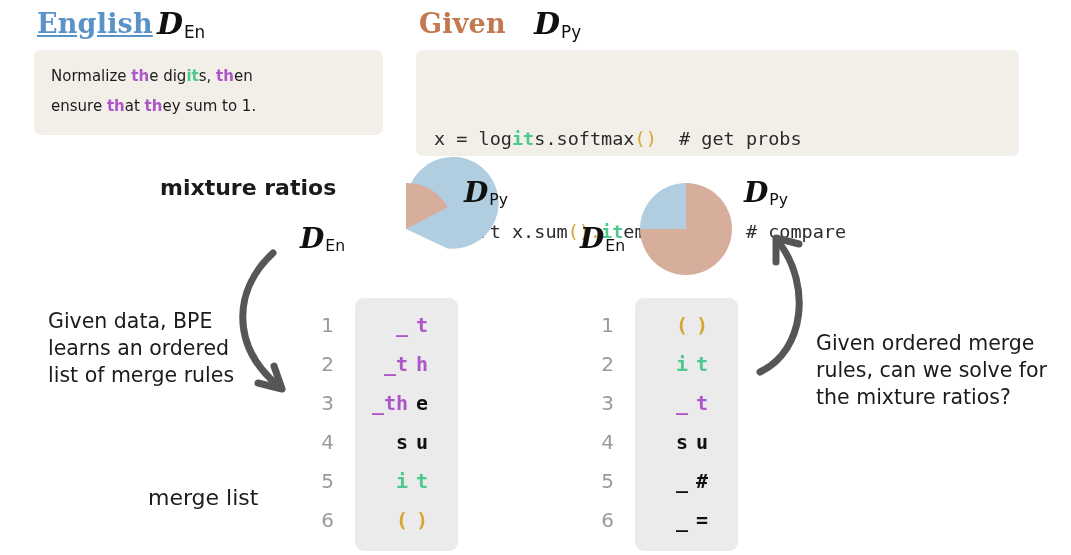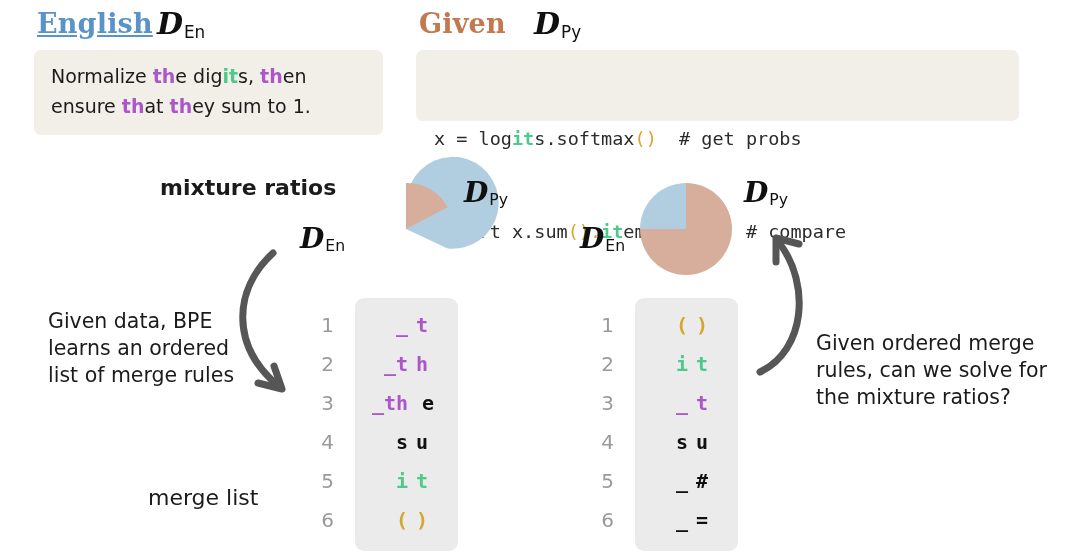--- a/index.html
+++ b/index.html
@@ -48,21 +48,21 @@
   }
 
   
   .panel {
     background: #f2efe9;
     border-radius: 7px;
     box-sizing: border-box;
   }
   .eng-text {
     font-family: "DejaVu Sans", sans-serif;
-    font-size: 19px;
+    font-size: 15px;
     line-height: 30px;
     color: #1b1b1b;
     padding: 11px 9px 11px 17px;
     white-space: nowrap;
   }
   .code-text {
     font-family: "DejaVu Sans Mono", monospace;
     font-size: 18.5px;
     line-height: 31px;
     color: #2b2b2b;
@@ -139,21 +139,21 @@
     <div id="eng-l1"><span>ensure </span><span class="hl-purple">th</span><span>at </span><span class="hl-purple">th</span><span>ey sum to 1.</span></div>
   </div>
 </div>
 
 <div class="abs corpus-title title-py" style="left:419px; top:8px;">Given</div>
 
 <div class="abs dsym" style="left:534px; top:6px; font-size:30px;">
   <span class="dletter">D</span><span class="dsub">Py</span>
 </div>
 
-<div class="abs panel" style="left:416px; top:50px; width:603px; height:71px;">
+<div class="abs panel" style="left:416px; top:50px; width:603px; height:106px;">
   <div class="code-text">
     <div id="py-l0"><span>x = log</span><span class="hl-green">it</span><span>s.softmax</span><span class="hl-gold">()</span><span>  # get probs</span></div>
     <div id="py-l1"><span>assert x.sum</span><span class="hl-gold">()</span><span class="hl-gold">.</span><span class="hl-green">it</span><span>em</span><span class="hl-gold">()</span><span> == 1  # compare</span></div>
   </div>
 </div>
 
 <div class="abs caption-lg" style="left:160px; top:175px;font-weight:bold;">mixture ratios</div>
 
 <svg class="abs" style="left:358px; top:181px;" width="96" height="96" viewBox="0 0 96 96">
 
@@ -217,21 +217,21 @@
       </div>
       <div class="merge-row" style="top: 49px; left: 0px;">
         <div class="merge-idx">2</div>
         <div class="merge-pair" style="margin-left: 22px;">
           <span class="tok-a c-purple" style="width: 52px; display: inline-block; text-align: right;">_t</span>
           <span class="tok-b c-purple" style="width: 28px; display: inline-block; text-align: center;">h</span>
         </div>
       </div>
       <div class="merge-row" style="top: 88px; left: 0px;">
         <div class="merge-idx">3</div>
-        <div class="merge-pair" style="margin-left: 22px; gap: 6px;">
+        <div class="merge-pair" style="margin-left: 22px;">
           <span class="tok-a c-purple" style="width: 52px; display: inline-block; text-align: right;">_th</span>
           <span class="tok-b c-black" style="width: 28px; display: inline-block; text-align: center;">e</span>
         </div>
       </div>
       <div class="merge-row" style="top: 127px; left: 0px;">
         <div class="merge-idx">4</div>
         <div class="merge-pair" style="margin-left: 22px;">
           <span class="tok-a c-black" style="width: 52px; display: inline-block; text-align: right;">s</span>
           <span class="tok-b c-black" style="width: 28px; display: inline-block; text-align: center;">u</span>
         </div>

